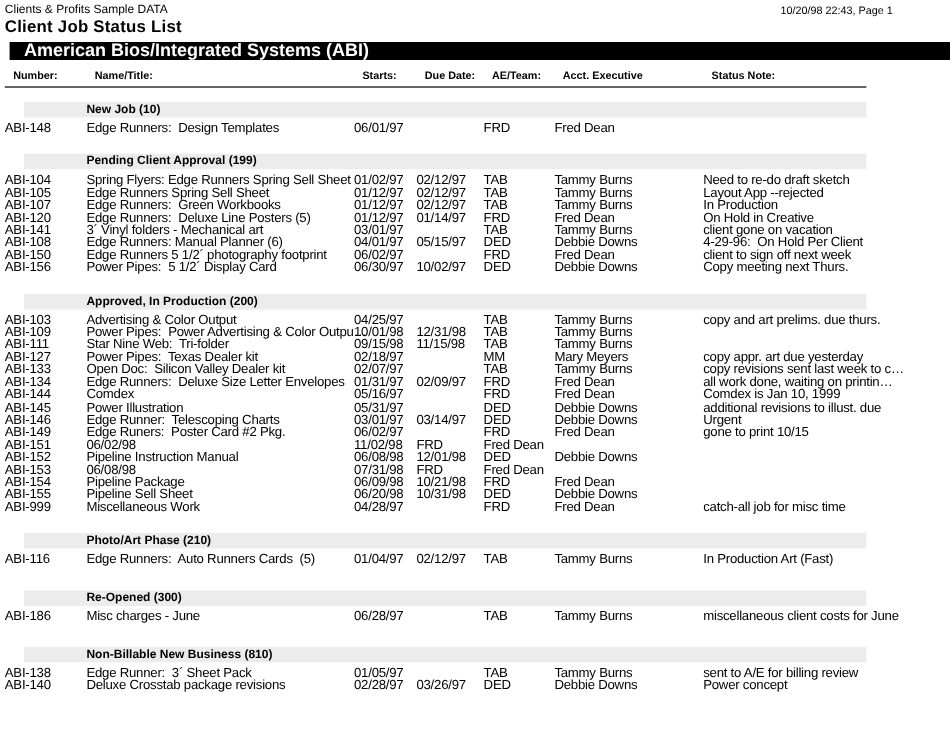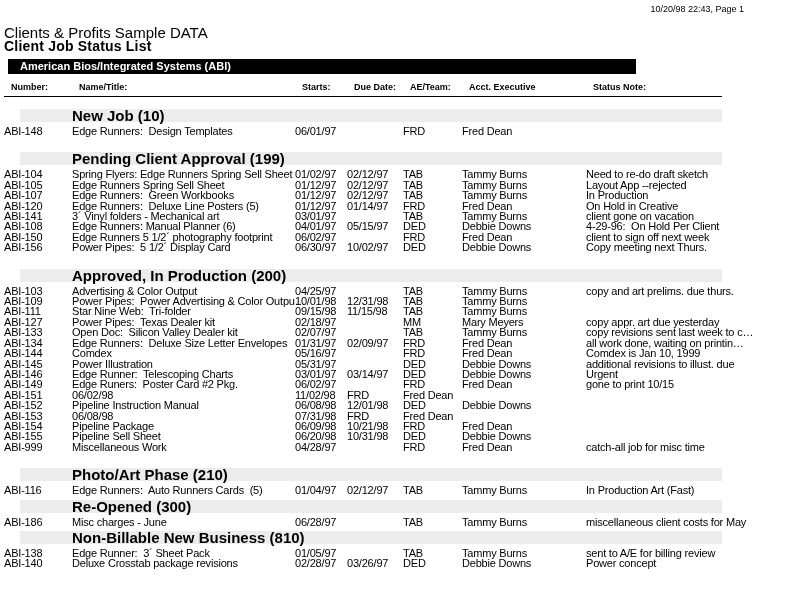--- a/index.html
+++ b/index.html
@@ -5,49 +5,49 @@
   html, body { margin:0; padding:0; background:#ffffff; }
   .page {
     position:relative;
     width:792px; height:612px;
     background:#ffffff;
     color:#000000;
     font-family:"Liberation Sans", sans-serif;
     overflow:hidden;
   }
   .report-header { padding:3px 0 0 4px; }
-  .app-line { font-size:15px; line-height:11px;margin-top:24px; }
+  .app-line { font-size:10px; line-height:11px; }
   .report-title { font-size:14px; font-weight:bold; line-height:16px; letter-spacing:0.2px; }
   .page-info { position:absolute; top:4px; right:48px; font-size:9px; }
 
   .client-bar {
     margin:5px 0 0 8px;
-    width:628px; height:15px;
+    width:784px; height:15px;
     background:#000000; color:#ffffff;
-    font-size:11px; font-weight:bold; line-height:15px;
+    font-size:15px; font-weight:bold; line-height:15px;
     padding-left:12px; box-sizing:border-box;
   }
 
   .grid {
     display:grid;
     grid-template-columns:68px 223px 52px 56px 59px 124px 200px;
     padding-left:4px;
   }
   .col { white-space:pre; overflow:visible; }
   .header-row { margin-top:8px; font-size:9px; font-weight:bold; line-height:11px;padding-left:11px; }
   .header-rule { border-bottom:1px solid #000; width:718px; margin:3px 0 0 4px; }
 
   .section { margin-top:16px; }
   .section:nth-child(1) { margin-top:12px; }
-  .section:nth-child(5), .section:nth-child(6) { margin-top:4px; }
+  .section:nth-child(5), .section:nth-child(6) { margin-top:20px; }
   .band {
     margin-left:20px;
     width:702px; height:13px;
     background:#ececec;
-    font-size:15px; font-weight:bold; line-height:13px;
+    font-size:10px; font-weight:bold; line-height:13px;
     padding-left:52px; box-sizing:border-box;
     margin-bottom:4px;
     white-space:pre;
   }
   .row { font-size:11px; line-height:10.4px; letter-spacing:-0.2px; }
 </style>
 </head>
 <body>
 
 <div class="page">
@@ -321,21 +321,21 @@
       </div>
       <div class="section">
         <div class="band"><span>Re-Opened (300)</span></div>
         <div class="grid row">
           <span class="col c-number">ABI-186</span>
           <span class="col c-name">Misc charges - June</span>
           <span class="col c-starts">06/28/97</span>
           <span class="col c-due"></span>
           <span class="col c-team">TAB</span>
           <span class="col c-acct">Tammy Burns</span>
-          <span class="col c-note">miscellaneous client costs for May</span>
+          <span class="col c-note">miscellaneous client costs for June</span>
         </div>
       </div>
       <div class="section">
         <div class="band"><span>Non-Billable New Business (810)</span></div>
         <div class="grid row">
           <span class="col c-number">ABI-138</span>
           <span class="col c-name">Edge Runner:  3´ Sheet Pack</span>
           <span class="col c-starts">01/05/97</span>
           <span class="col c-due"></span>
           <span class="col c-team">TAB</span>

